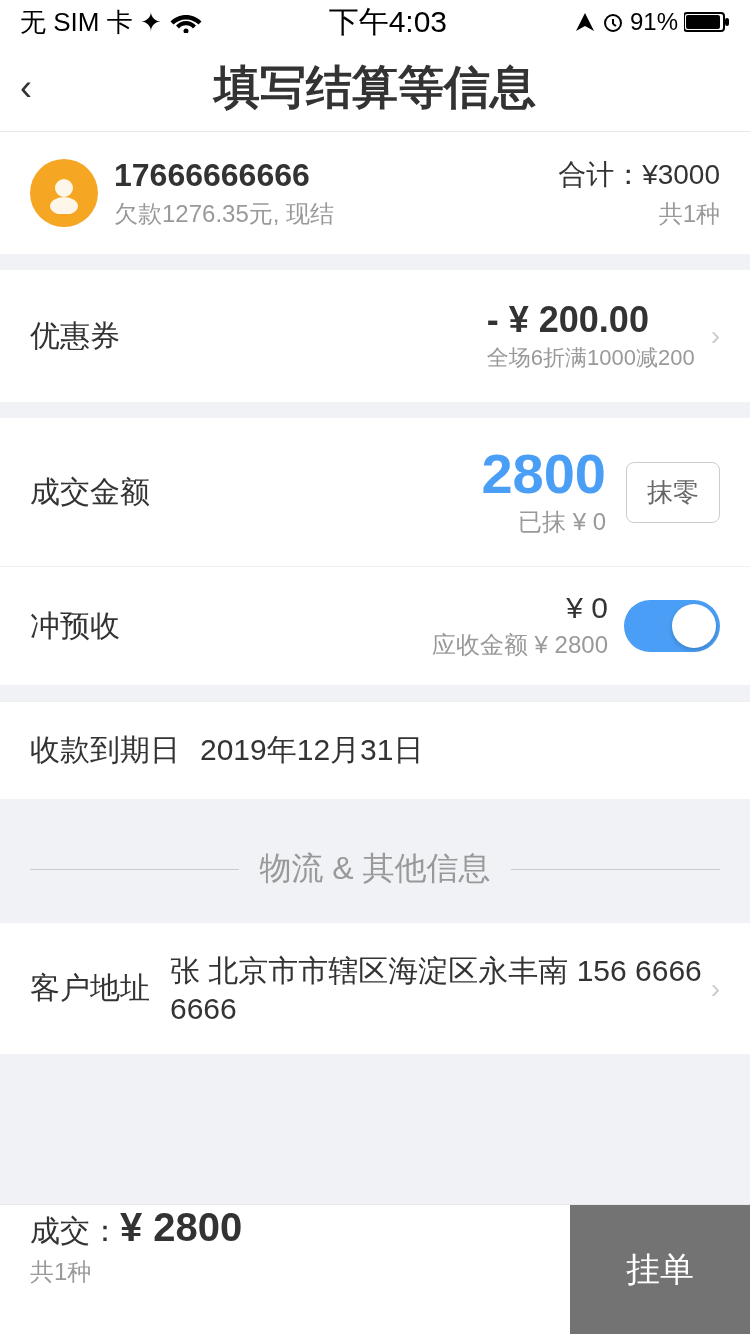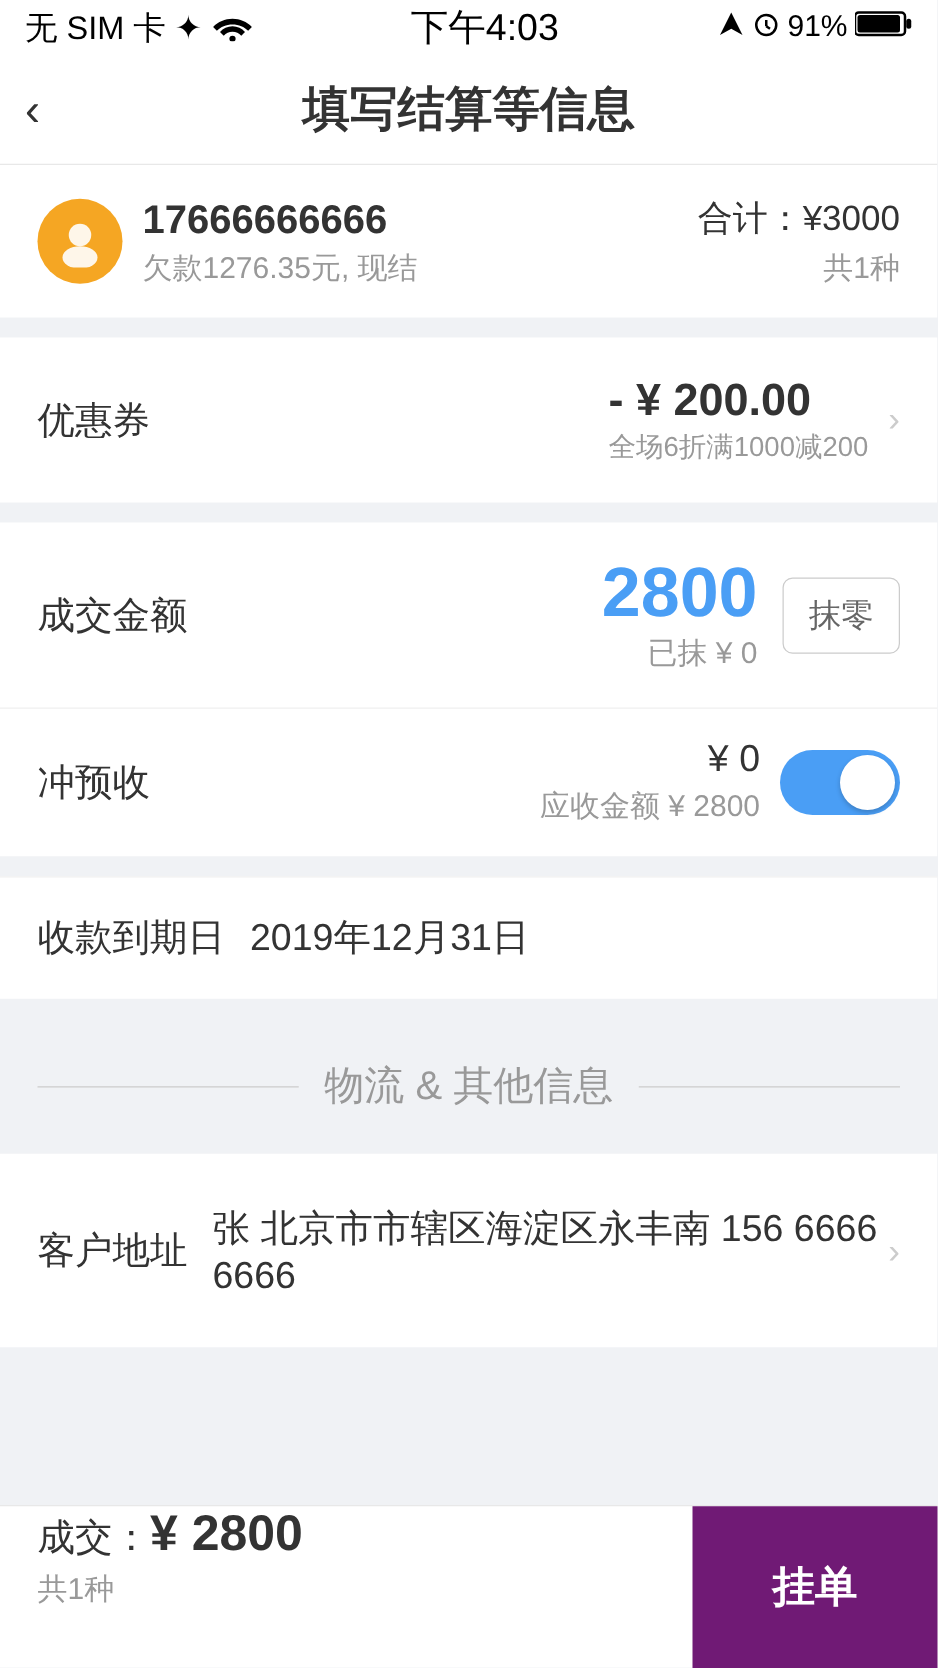--- a/index.html
+++ b/index.html
@@ -31,20 +31,21 @@
       font-size: 26px;
       color: #000;
     }
     .status-center {
       font-size: 30px;
       font-weight: 500;
       color: #000;
     }
     .status-right {
       display: flex;
+      align-items: center;
       gap: 6px;
       font-size: 24px;
       color: #000;
     }
 
     
     .header {
       width: 750px;
       height: 88px;
       background: #fff;
@@ -55,21 +56,21 @@
       border-bottom: 1px solid #e8e8e8;
     }
     .back-btn {
       position: absolute;
       left: 20px;
       font-size: 36px;
       color: #333;
       cursor: pointer;
     }
     .header-title {
-      font-size: 38px;
+      font-size: 46px;
       font-weight: 600;
       color: #333;
     }
 
     
     .content {
       padding-bottom: 130px;
     }
 
     
@@ -296,21 +297,21 @@
       background: #ccc;
     }
     .divider-text {
       font-size: 32px;
       color: #999;
     }
 
     
     .address-row {
       background: #fff;
-      padding: 40px 30px;
+      padding: 28px 30px;
       display: flex;
       align-items: center;
       justify-content: space-between;
       margin-top: 0;
     }
     .address-label {
       font-size: 30px;
       color: #333;
       flex-shrink: 0;
       margin-right: 20px;
@@ -344,29 +345,29 @@
     .bottom-deal span.amount {
       font-size: 40px;
       font-weight: 600;
     }
     .bottom-count {
       font-size: 24px;
       color: #999;
       margin-top: 4px;
     }
     .btn-pending {
-      width: 196px;
+      width: 180px;
       height: 130px;
-      background: #701a75;
+      background: #737373;
       display: flex;
       align-items: center;
       justify-content: center;
       font-size: 34px;
       color: #fff;
-      font-weight: 700;
+      font-weight: 400;
       cursor: pointer;
     }
     .btn-save {
       width: 180px;
       height: 130px;
       background: #4a9ef5;
       display: flex;
       align-items: center;
       justify-content: center;
       font-size: 34px;

